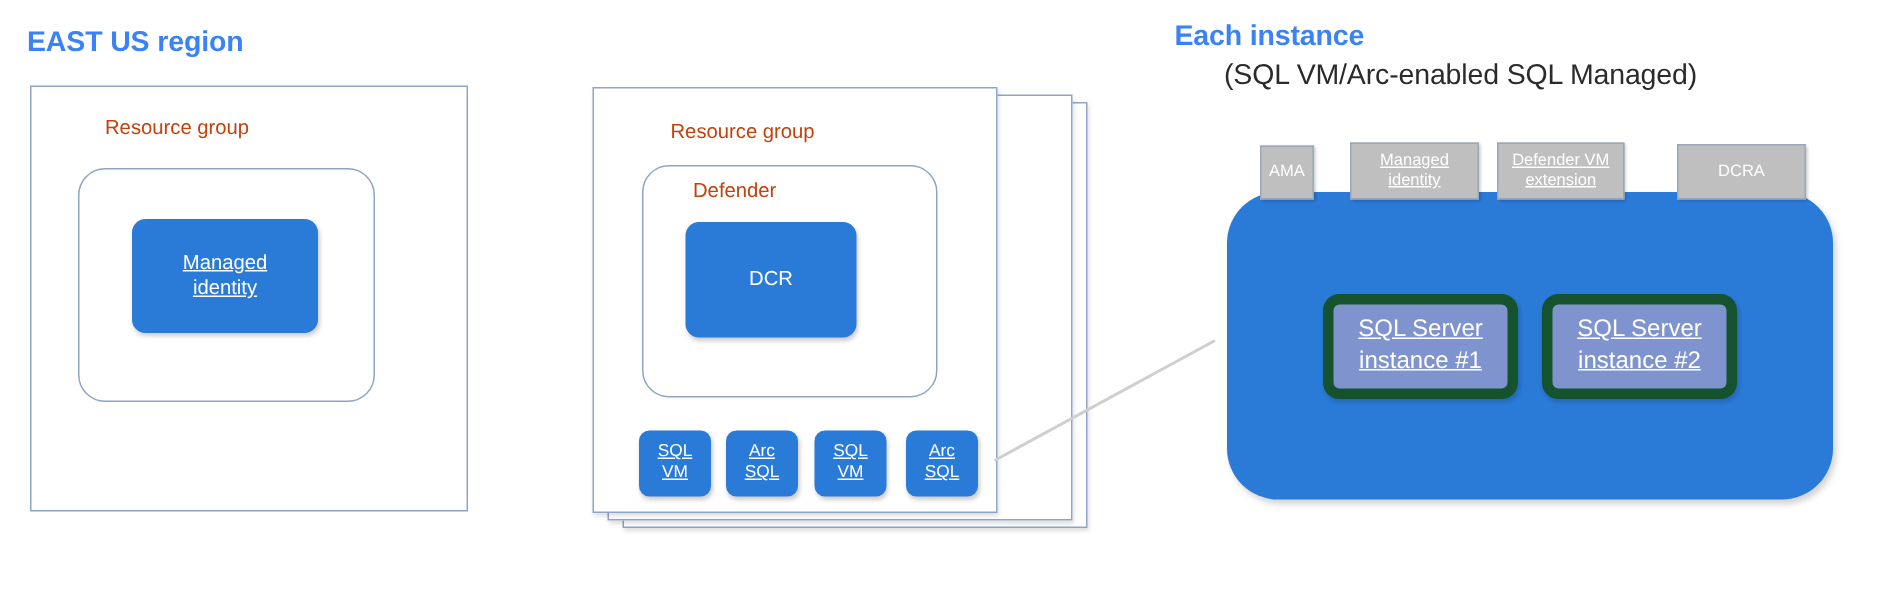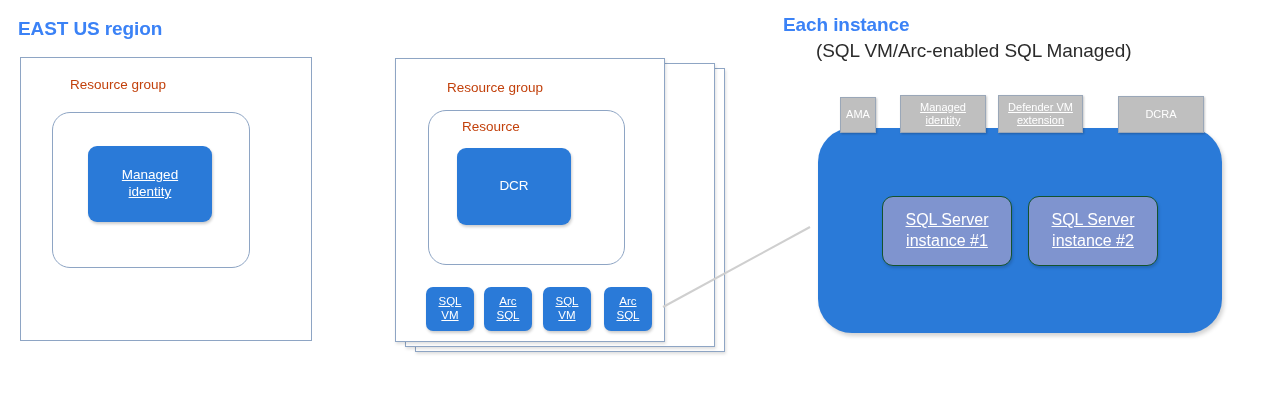--- a/index.html
+++ b/index.html
@@ -116,21 +116,21 @@
     align-items: center;
     justify-content: center;
     text-align: center;
     font-size: 11px;
     line-height: 1.2;
     box-shadow: 1px 1px 2px rgba(0,0,0,0.22);
   }
   .sql-instance {
     position: absolute;
     background: #7f94cf;
-    border: 1px solid #14532d;
+    border: 7px solid #14532d;
     border-radius: 11px;
     box-sizing: border-box;
     color: #ffffff;
     display: flex;
     align-items: center;
     justify-content: center;
     text-align: center;
     font-size: 16px;
     line-height: 1.3;
     box-shadow: 1px 2px 3px rgba(0,0,0,0.16);
@@ -155,21 +155,21 @@
 
 
   <div class="stack-card" style="left:415px; top:68px; width:310px; height:284px;"></div>
   <div class="stack-card" style="left:405px; top:63px; width:310px; height:284px;"></div>
   <div class="stack-card" style="left:395px; top:58px; width:270px; height:284px;"></div>
 
   <div class="box-label" style="left:447px; top:80px;">Resource group</div>
 
   <div class="rounded-box" style="left:428px; top:110px; width:197px; height:155px;"></div>
 
-  <div class="box-label" style="left:462px; top:119px;">Resource</div>
+  <div class="box-label" style="left:462px; top:119px;">Defender</div>
 
   <div class="blue-node" style="left:457px; top:148px; width:114px; height:77px;">DCR</div>
 
   <div class="blue-node small multiline" style="left:426px; top:287px; width:48px; height:44px;">SQL
 VM</div>
   <div class="blue-node small multiline" style="left:484px; top:287px; width:48px; height:44px;">Arc
 SQL</div>
   <div class="blue-node small multiline" style="left:543px; top:287px; width:48px; height:44px;">SQL
 VM</div>
   <div class="blue-node small multiline" style="left:604px; top:287px; width:48px; height:44px;">Arc

